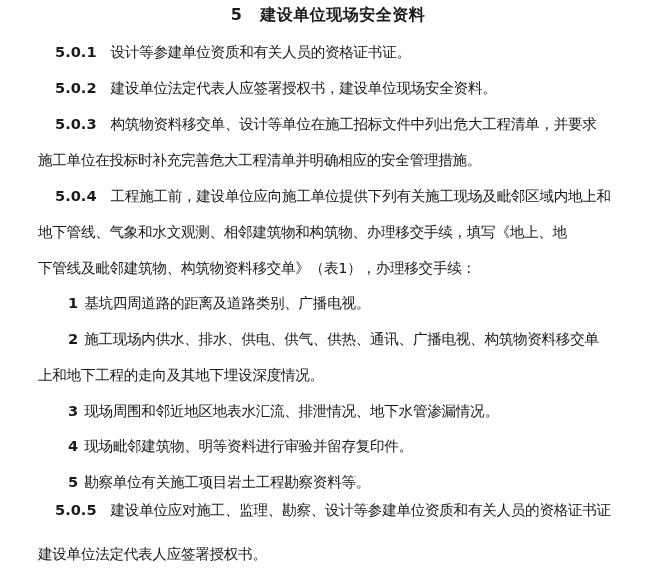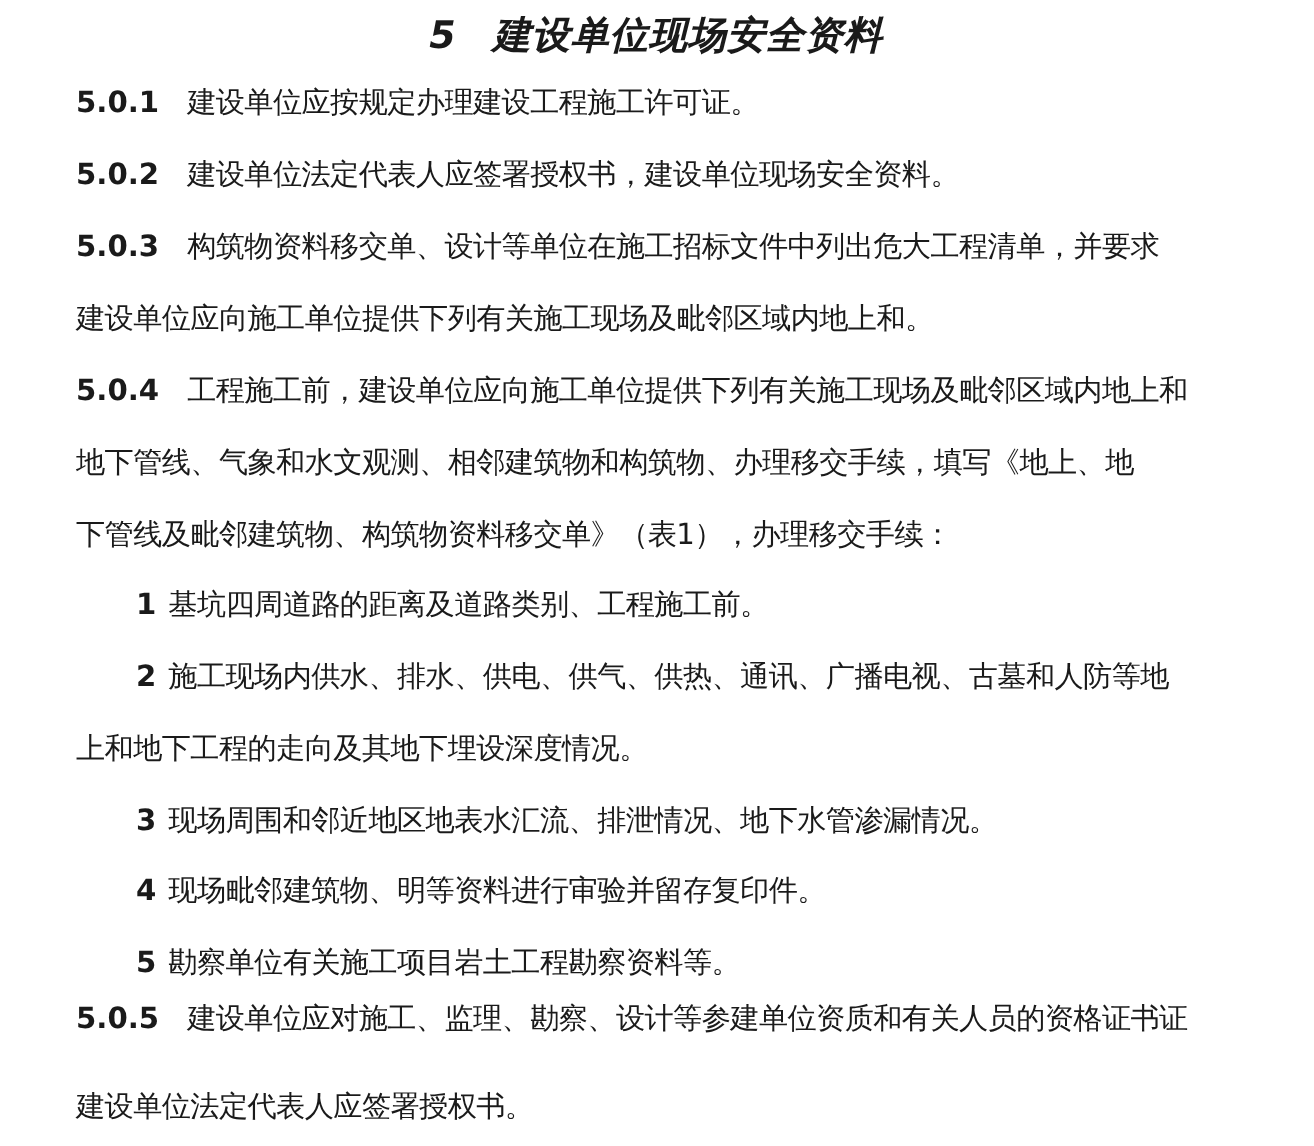--- a/index.html
+++ b/index.html
@@ -3,69 +3,69 @@
 <meta charset="utf-8">
 <style>
   html, body { margin: 0; padding: 0; background: #ffffff; }
   body {
     width: 657px; height: 573px; overflow: hidden; position: relative;
     font-family: "DejaVu Sans", "Liberation Sans", sans-serif;
     color: #1a1a1a;
   }
   .title {
     position: absolute; left: 0; top: 5px; width: 656px;
-    text-align: center; font-size: 19px; font-weight: bold; letter-spacing: 0.5px; font-style: italic;
+    text-align: center; font-size: 16px; font-weight: bold; letter-spacing: 0.5px;
   }
   .title .num { margin-right: 18px; }
   .line {
     position: absolute; left: 38px; width: 572px;
     font-size: 14.6px; line-height: 20px; white-space: nowrap;
     letter-spacing: -0.3px;
   }
-  .line .clause { font-weight: bold; margin-right: 14px; letter-spacing: 0; }
+  .line .clause { font-weight: bold; margin-right: 14px; letter-spacing: 0; margin-left: 17px; }
   .line.indent { left: 68px; width: 542px; }
   .line.indent .item-num { font-weight: bold; margin-right: 6px; letter-spacing: 0; }
 </style>
 </head>
 <body>
 
 <div class="title">
   <span class="num">5</span><span>建设单位现场安全资料</span>
 </div>
 
 <div class="line" style="top:42px">
-  <span class="clause">5.0.1</span><span>建设单位应按规定办理建设工程施工许可证。</span>
+  <span class="clause">5.0.1</span><span>设计等参建单位资质和有关人员的资格证书证。</span>
 </div>
 
 <div class="line" style="top:78px">
   <span class="clause">5.0.2</span><span>建设单位法定代表人应签署授权书，建设单位现场安全资料。</span>
 </div>
 
 <div class="line" style="top:114px">
   <span class="clause">5.0.3</span><span>构筑物资料移交单、设计等单位在施工招标文件中列出危大工程清单，并要求</span>
 </div>
 <div class="line" style="top:150px">
-  <span>建设单位应向施工单位提供下列有关施工现场及毗邻区域内地上和。</span>
+  <span>施工单位在投标时补充完善危大工程清单并明确相应的安全管理措施。</span>
 </div>
 
 <div class="line" style="top:186px">
   <span class="clause">5.0.4</span><span>工程施工前，建设单位应向施工单位提供下列有关施工现场及毗邻区域内地上和</span>
 </div>
 <div class="line" style="top:222px">
   <span>地下管线、气象和水文观测、相邻建筑物和构筑物、办理移交手续，填写《地上、地</span>
 </div>
 <div class="line" style="top:258px">
   <span>下管线及毗邻建筑物、构筑物资料移交单》（表1），办理移交手续：</span>
 </div>
 
 <div class="line indent" style="top:293px">
-  <span class="item-num">1</span><span>基坑四周道路的距离及道路类别、工程施工前。</span>
+  <span class="item-num">1</span><span>基坑四周道路的距离及道路类别、广播电视。</span>
 </div>
 <div class="line indent" style="top:329px">
-  <span class="item-num">2</span><span>施工现场内供水、排水、供电、供气、供热、通讯、广播电视、古墓和人防等地</span>
+  <span class="item-num">2</span><span>施工现场内供水、排水、供电、供气、供热、通讯、广播电视、构筑物资料移交单</span>
 </div>
 <div class="line" style="top:365px">
   <span>上和地下工程的走向及其地下埋设深度情况。</span>
 </div>
 <div class="line indent" style="top:401px">
   <span class="item-num">3</span><span>现场周围和邻近地区地表水汇流、排泄情况、地下水管渗漏情况。</span>
 </div>
 <div class="line indent" style="top:436px">
   <span class="item-num">4</span><span>现场毗邻建筑物、明等资料进行审验并留存复印件。</span>
 </div>

